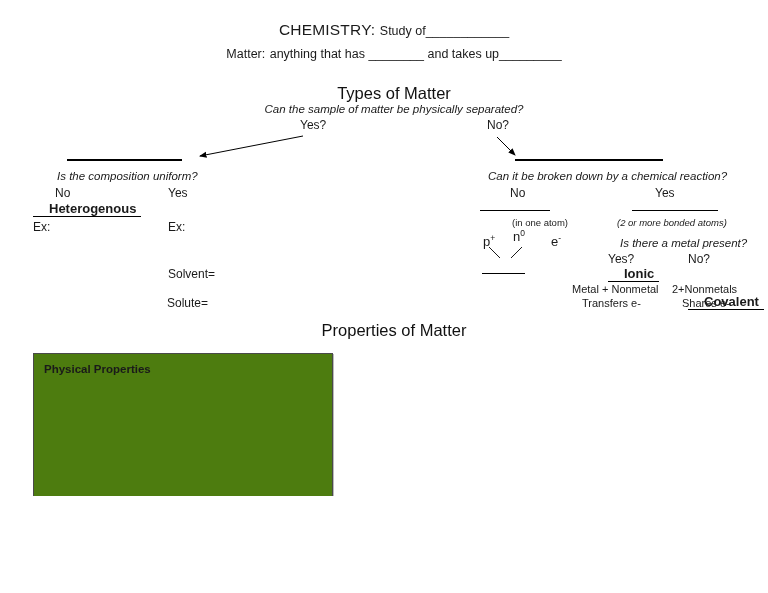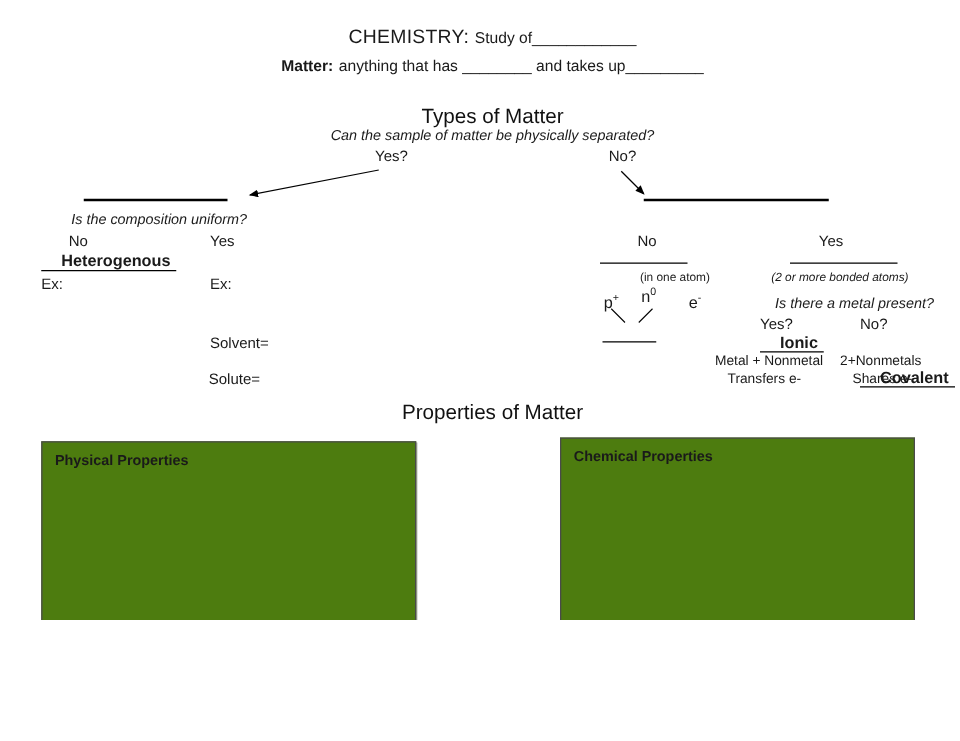--- a/index.html
+++ b/index.html
@@ -9,21 +9,21 @@
   }
   .abs{position:absolute;white-space:nowrap;}
   .center{position:absolute;left:10px;width:768px;text-align:center;white-space:nowrap;}
   .h-big{font-size:15.5px;letter-spacing:0.2px;}
   .h-section{font-size:16.5px;color:#111;}
   .t{font-size:12px;}
   .t11{font-size:11px;}
   .q{font-size:11.5px;font-style:italic;}
   .small{font-size:9.5px;}
   .small-i{font-size:9.5px;font-style:italic;}
-  .b{font-weight:700;}
+  .b{font-weight:400;}
   .term{font-weight:700;font-size:13px;border-bottom:1.6px solid #000;padding-right:5px;padding-left:16px;}
   .blank{position:absolute;border-bottom:1.6px solid #000;height:0;}
   .blank.thick{border-bottom-width:2.2px;}
   .box{position:absolute;background:#4d7c0f;border:1.2px solid #4a4a4a;}
   .box .label{font-weight:700;font-size:11.5px;padding:9px 0 0 10px;}
   .particle{position:absolute;font-size:13px;}
   .particle sup{font-size:8.5px;}
   svg.overlay{position:absolute;left:0;top:0;pointer-events:none;}
 </style>
 </head>
@@ -61,20 +61,21 @@
   <div class="abs q" style="left:57px;top:170px;">Is the composition uniform?</div>
   <div class="abs t" style="left:55px;top:186px;">No</div>
   <div class="abs t" style="left:168px;top:186px;">Yes</div>
   <div class="abs term" style="left:33px;top:201px;">Heterogenous</div>
   <div class="abs t" style="left:33px;top:220px;">Ex:</div>
   <div class="abs t" style="left:168px;top:220px;">Ex:</div>
   <div class="abs t" style="left:168px;top:267px;text-align:center;">Solvent=</div>
   <div class="abs t" style="left:167px;top:296px;">Solute=</div>
 
   <div class="blank thick" style="left:515px;top:159px;width:148px;"></div>
+  <div class="abs q" style="left:488px;top:170px;">Can it be broken down by a chemical reaction?</div>
   <div class="abs t" style="left:510px;top:186px;">No</div>
   <div class="abs t" style="left:655px;top:186px;">Yes</div>
   <div class="blank" style="left:480px;top:210px;width:70px;"></div>
   <div class="blank" style="left:632px;top:210px;width:86px;"></div>
   <div class="abs small" style="left:512px;top:217px;">(in one atom)</div>
   <div class="abs small-i" style="left:617px;top:217px;">(2 or more bonded atoms)</div>
 
   <span class="particle" style="left:483px;top:233px;"><span>p</span><sup>+</sup></span>
   <span class="particle" style="left:513px;top:228px;"><span>n</span><sup>0</sup></span>
   <span class="particle" style="left:551px;top:233px;"><span>e</span><sup>-</sup></span>
@@ -88,17 +89,14 @@
   <div class="abs t11" style="left:572px;top:283px;">Metal + Nonmetal</div>
   <div class="abs t11" style="left:672px;top:283px;">2+Nonmetals</div>
   <div class="abs t11" style="left:582px;top:297px;">Transfers e-</div>
   <div class="abs t11" style="left:682px;top:297px;">Shares e-</div>
 
   <div class="center h-section" style="top:321px;">Properties of Matter</div>
 
   <div class="box" style="left:33px;top:353px;width:298px;height:183px;box-shadow:1px 1px 0 #bbb;">
     <div class="label">Physical Properties</div>
   </div>
-  <div class="box" style="left:448px;top:350px;width:282px;height:181px;">
-    <div class="label">Chemical Properties</div>
-  </div>
 
 </div>
 
 </body></html>

